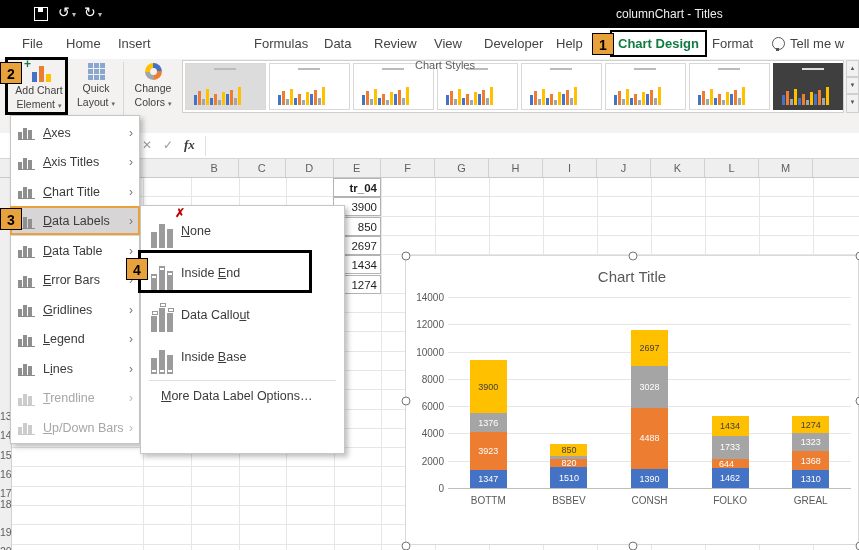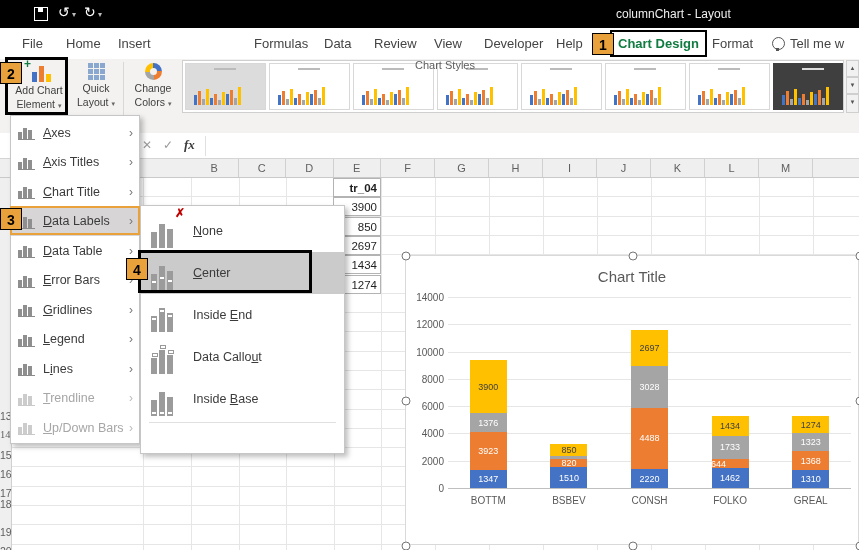--- a/index.html
+++ b/index.html
@@ -107,21 +107,21 @@
   .sitem{height:42px;display:flex;align-items:center;font-size:12.5px;color:#3b3b3b;cursor:default;position:relative;}
   .sitem.hl{background:#CBCBCB;}
   .sub-icon{width:30px;height:34px;margin-left:10px;display:flex;align-items:flex-end;gap:2px;position:relative;}
   .sub-icon b{width:6px;display:block;background:#9B9B9B;position:relative;}
   .sub-icon .dash{position:absolute;left:1px;width:4px;height:2px;background:#fff;}
   .sub-icon.center .dash{top:45%;}
   .sub-icon.inside-end .dash{top:2px;}
   .sub-icon.inside-base .dash{bottom:2px;}
   .sub-icon.data-callout .dash{top:-5px;background:#fff;border:1px solid #999;}
   .sub-icon.none::after{content:"✗";position:absolute;right:-4px;top:-8px;color:#C00000;font-size:12px;font-weight:bold;}
-  .sitem .slab{margin-left:12px;}
+  .sitem .slab{}
   #sm-sep{margin:2px 8px;border-top:1px solid #E0E0E0;}
   #sm-footer{height:26px;line-height:26px;font-size:12.5px;color:#3b3b3b;padding-left:20px;cursor:default;}
 
   
   .annbox{position:absolute;border:3px solid #000;z-index:30;pointer-events:none;box-sizing:border-box;}
   #box1{left:610px;top:30px;width:97px;height:27px;border-width:2.5px;}
   #box2{left:5px;top:57px;width:63px;height:58px;}
   #box3{left:10px;top:206px;width:130px;height:29px;border:2.5px solid #E9A13B;z-index:32;}
   #box4{left:138px;top:250px;width:174px;height:43px;z-index:32;}
   .annnum{position:absolute;width:22px;height:22px;background:#E9A13B;border:1.5px solid #000;z-index:40;
@@ -136,21 +136,21 @@
 <body>
 
 <div id="titlebar" class="abs">
   <span id="save-icon" class="abs">
       <i></i>
     </span>
   <span class="abs qat" style="left:58px;top:5px;">↺</span>
   <span class="abs qat-caret" style="left:72px;top:10px;">▾</span>
   <span class="abs qat" style="left:84px;top:5px;">↻</span>
   <span class="abs qat-caret" style="left:98px;top:10px;">▾</span>
-  <span class="abs ttl">columnChart - Layout</span>
+  <span class="abs ttl">columnChart - Titles</span>
 </div>
 
 <div id="tabrow" class="abs">
   <span id="bulb" class="abs">
       <i></i>
     </span>
   <span id="tellme" class="abs">Tell me w</span>
 <span class="tab" style="left: 22px;">File</span>
     <span class="tab" style="left: 66px;">Home</span>
     <span class="tab" style="left: 118px;">Insert</span>
@@ -377,21 +377,21 @@
     <div class="vline" style="left: 489px;"></div>
     <div class="vline" style="left: 543px;"></div>
     <div class="vline" style="left: 597px;"></div>
     <div class="vline" style="left: 651px;"></div>
     <div class="vline" style="left: 705px;"></div>
     <div class="vline" style="left: 759px;"></div>
     <div class="vline" style="left: 813px;"></div>
   </div>
 <div id="rowstrip" class="abs">
     <div class="rownum" style="top: 232px;">13</div>
-    <div class="rownum" style="top: 251.3px; font-family: Liberation Serif, serif;">14</div>
+    <div class="rownum" style="top: 251.3px;">14</div>
     <div class="rownum" style="top: 270.6px;">15</div>
     <div class="rownum" style="top: 289.9px;">16</div>
     <div class="rownum" style="top: 309.2px;">17</div>
     <div class="rownum" style="top: 320px;">18</div>
     <div class="rownum" style="top: 347.8px;">19</div>
     <div class="rownum" style="top: 367.1px;">20</div>
   </div>
 <div id="datacells">
     <div class="dcell hdr abs" style="top: 178px;">tr_04</div>
     <div class="dcell abs" style="top: 197.3px;">3900</div>
@@ -431,32 +431,32 @@
       <div class="xtick" style="left: 47.3px; top: 239px;">BOTTM</div>
       <div class="seg" style="left: 144.4px; top: 211.399px; height: 20.6007px; background: rgb(68, 114, 196);"></div>
       <div class="dlabel" style="left: 144.4px; top: 216.7px; color: rgb(255, 255, 255);">1510</div>
       <div class="seg" style="left: 144.4px; top: 203.35px; height: 8.04929px; background: rgb(237, 125, 49);"></div>
       <div class="dlabel" style="left: 144.4px; top: 202.375px; color: rgb(255, 255, 255);">820</div>
       <div class="seg" style="left: 144.4px; top: 200.076px; height: 3.27429px; background: rgb(165, 165, 165);"></div>
       <div class="seg" style="left: 144.4px; top: 188.479px; height: 11.5964px; background: rgb(255, 192, 0);"></div>
       <div class="dlabel" style="left: 144.4px; top: 189.278px; color: rgb(63, 63, 63);">850</div>
       <div class="xtick" style="left: 127.9px; top: 239px;">BSBEV</div>
       <div class="seg" style="left: 225px; top: 213.036px; height: 18.9636px; background: rgb(68, 114, 196);"></div>
-      <div class="dlabel" style="left: 225px; top: 217.518px; color: rgb(255, 255, 255);">2220</div>
+      <div class="dlabel" style="left: 225px; top: 217.518px; color: rgb(255, 255, 255);">1390</div>
       <div class="seg" style="left: 225px; top: 151.807px; height: 61.2291px; background: rgb(237, 125, 49);"></div>
       <div class="dlabel" style="left: 225px; top: 177.422px; color: rgb(255, 255, 255);">4488</div>
       <div class="seg" style="left: 225px; top: 110.497px; height: 41.3106px; background: rgb(165, 165, 165);"></div>
       <div class="dlabel" style="left: 225px; top: 126.152px; color: rgb(255, 255, 255);">3028</div>
       <div class="seg" style="left: 225px; top: 73.7019px; height: 36.7948px; background: rgb(255, 192, 0);"></div>
       <div class="dlabel" style="left: 225px; top: 87.0993px; color: rgb(63, 63, 63);">2697</div>
       <div class="xtick" style="left: 208.5px; top: 239px;">CONSH</div>
       <div class="seg" style="left: 305.6px; top: 212.054px; height: 19.9459px; background: rgb(68, 114, 196);"></div>
       <div class="dlabel" style="left: 305.6px; top: 217.027px; color: rgb(255, 255, 255);">1462</div>
       <div class="seg" style="left: 305.6px; top: 203.268px; height: 8.786px; background: rgb(237, 125, 49);"></div>
-      <div class="dlabel" style="left: 294px; top: 202.661px; color: rgb(255, 255, 255);">644</div>
+      <div class="dlabel" style="left: 302px; top: 202.661px; color: rgb(255, 255, 255);">644</div>
       <div class="seg" style="left: 305.6px; top: 179.625px; height: 23.6431px; background: rgb(165, 165, 165);"></div>
       <div class="dlabel" style="left: 305.6px; top: 186.447px; color: rgb(255, 255, 255);">1733</div>
       <div class="seg" style="left: 305.6px; top: 160.061px; height: 19.5639px; background: rgb(255, 192, 0);"></div>
       <div class="dlabel" style="left: 305.6px; top: 164.843px; color: rgb(63, 63, 63);">1434</div>
       <div class="xtick" style="left: 289.1px; top: 239px;">FOLKO</div>
       <div class="seg" style="left: 386.2px; top: 214.128px; height: 17.8721px; background: rgb(68, 114, 196);"></div>
       <div class="dlabel" style="left: 386.2px; top: 218.064px; color: rgb(255, 255, 255);">1310</div>
       <div class="seg" style="left: 386.2px; top: 195.464px; height: 18.6634px; background: rgb(237, 125, 49);"></div>
       <div class="dlabel" style="left: 386.2px; top: 199.796px; color: rgb(255, 255, 255);">1368</div>
       <div class="seg" style="left: 386.2px; top: 177.415px; height: 18.0495px; background: rgb(165, 165, 165);"></div>
@@ -578,34 +578,20 @@
   </div>
 <div id="submenu" class="abs">
     <div class="sitem">
       <div class="sub-icon none">
         <b style="height: 16px;"></b>
         <b style="height: 24px;"></b>
         <b style="height: 19px;"></b>
       </div>
       <div class="slab"><u>N</u>one</div>
     </div>
-    <div class="sitem hl">
-      <div class="sub-icon center">
-        <b style="height: 16px;">
-          <span class="dash"></span>
-        </b>
-        <b style="height: 24px;">
-          <span class="dash"></span>
-        </b>
-        <b style="height: 19px;">
-          <span class="dash"></span>
-        </b>
-      </div>
-      <div class="slab"><u>C</u>enter</div>
-    </div>
     <div class="sitem">
       <div class="sub-icon inside-end">
         <b style="height: 16px;">
           <span class="dash"></span>
         </b>
         <b style="height: 24px;">
           <span class="dash"></span>
         </b>
         <b style="height: 19px;">
           <span class="dash"></span>
@@ -635,20 +621,21 @@
         <b style="height: 24px;">
           <span class="dash"></span>
         </b>
         <b style="height: 19px;">
           <span class="dash"></span>
         </b>
       </div>
       <div class="slab">Inside <u>B</u>ase</div>
     </div>
     <div id="sm-sep"></div>
+    <div id="sm-footer"><u>M</u>ore Data Label Options…</div>
   </div>
 
 <div id="box1" class="annbox"></div>
 <div id="box2" class="annbox"></div>
 <div id="box3" class="annbox"></div>
 <div id="box4" class="annbox"></div>
 <div id="ann1" class="annnum">1</div>
 <div id="ann2" class="annnum">2</div>
 <div id="ann3" class="annnum">3</div>
 <div id="ann4" class="annnum">4</div>

